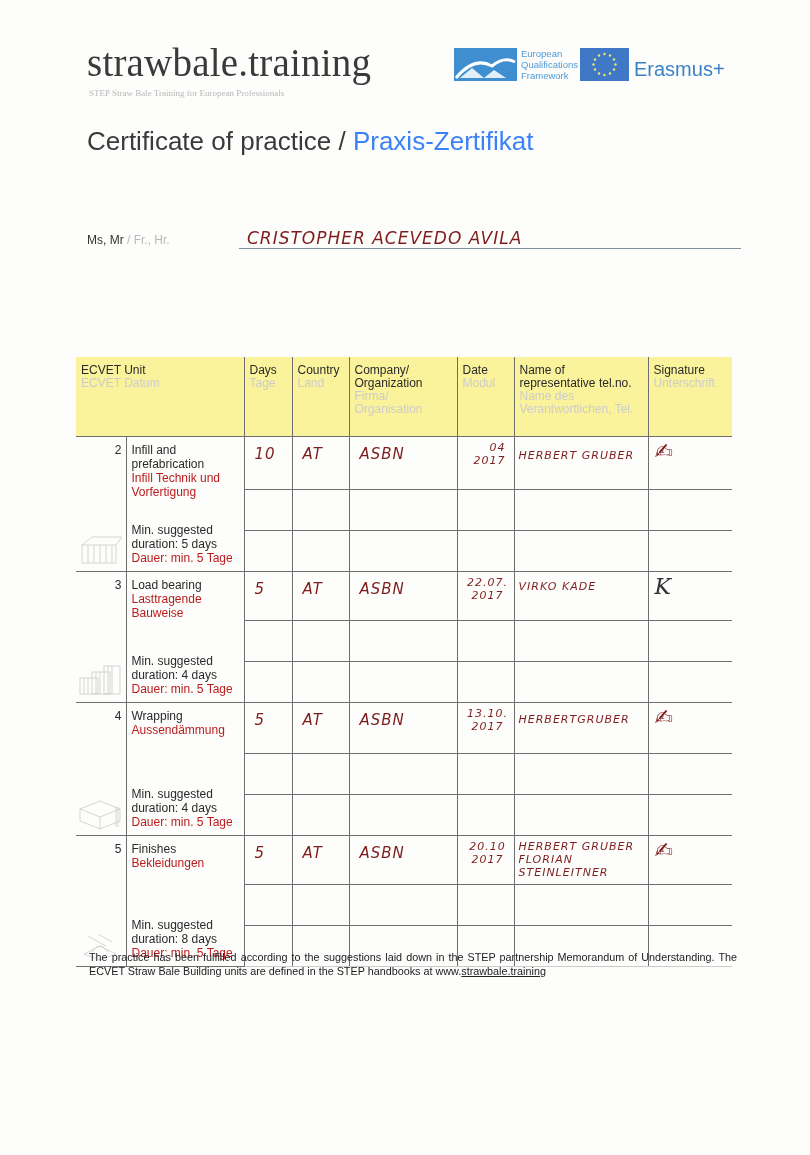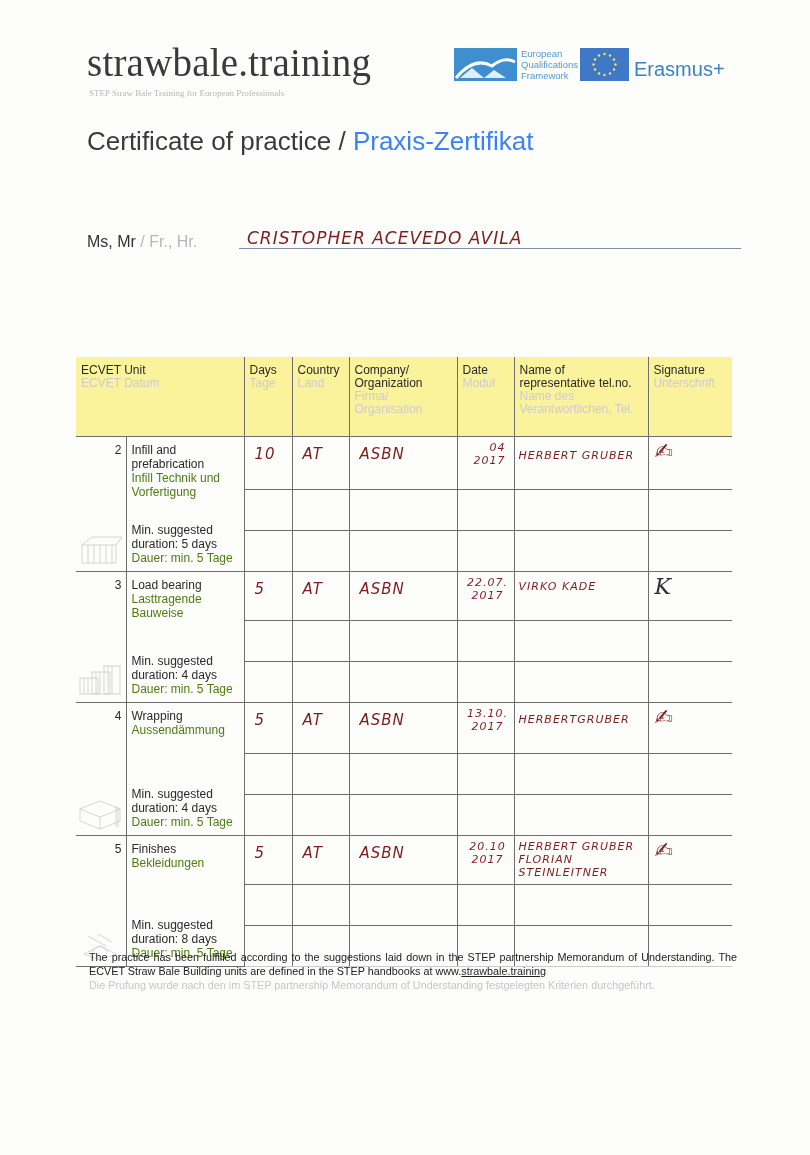--- a/index.html
+++ b/index.html
@@ -7,33 +7,33 @@
   .abs { position:absolute;margin-left:7px; }
   .brand { left:80px; top:40px; font-family:"Liberation Serif", serif; font-size:39px; color:#3a3a3a; letter-spacing:0.2px; }
   .brand-sub { left:82px; top:88px; font-family:"Liberation Serif", serif; font-size:9px; color:#b8b8b8; }
   .eqf-logo { left:447px; top:48px; width:110px; height:33px;padding-left:12px; }
   .eqf-box { position:absolute; left:0; top:0; width:63px; height:33px; background:#3f8fd0; overflow:hidden; }
   .eqf-text { position:absolute; left:67px; top:0; font-size:9.5px; line-height:11px; color:#4f9ad6; }
   .eu-flag { left:573px; top:48px; width:49px; height:33px; background:#3f78c6; }
   .erasmus { left:627px; top:58px; font-size:20px; color:#3b82c4; }
   .title { left:80px; top:126px; font-size:26px; color:#3a3a3a; }
   .title .de { color:#3b82f6; }
-  .name-label { left:80px; top:233px; font-size:16px; color:#333; }
+  .name-label { left:80px; top:233px; font-size:12px; color:#333; }
   .name-label .de { color:#b8b8b8; }
   .name-line { left:232px; top:248px; width:502px; height:1px; background:#7d8fa0; }
   .hand { font-family:"DejaVu Sans", sans-serif; color:#7f1d1d; font-style:italic; letter-spacing:1px; }
   .name-value { left:240px; top:228px; font-size:17px; }
 
   table.grid { position:absolute; left:76px; top:357px; width:656px; border-collapse:collapse; table-layout:fixed; }
   table.grid td, table.grid th { border:1px solid #6e6e6e; padding:0; vertical-align:top; font-weight:normal; text-align:left; }
   table.grid thead th { background:#fbf39b; height:72px; padding:7px 5px 0 5px; font-size:12px; line-height:13px; color:#2a2a2a; border-top:none; }
   table.grid thead th .de { color:#cccccc; display:block; }
   .unit-num { text-align:right !important; padding:6px 4px 0 0 !important; font-size:12px; }
   .unit-desc { padding:6px 4px 0 5px !important; font-size:12px; line-height:14px; }
-  .unit-desc .de { color:#4d7c0f; }
+  .unit-desc .de { color:#b91c1c; }
   .min { position:absolute; bottom:6px; left:5px; }
   .cell-pos { position:relative; }
   tr.r td { height:40px; }
   .hv { font-size:15px; padding:8px 0 0 10px !important; }
   .hv-sm { font-size:11px; line-height:13px; padding:4px 0 0 4px !important; }
   .icon-sketch { position:absolute; left:2px; bottom:4px; width:44px; height:36px; opacity:0.5; }
   .sig { font-size:22px; padding:2px 0 0 6px !important; }
 
   .foot { left:82px; top:950px; width:648px; font-size:10.8px; line-height:14px; color:#222; text-align:justify; }
   .foot .de { color:#c6c6c6; display:block; text-align:left; }
@@ -286,14 +286,13 @@
         <td style="border-bottom-color:#ccc"></td>
         <td style="border-bottom-color:#ccc"></td>
         <td style="border-bottom-color:#ccc"></td>
         <td style="border-right:none;border-bottom-color:#ccc"></td>
       </tr>
   </tbody>
 </table>
 
 <div class="abs foot">
   <span>The practice has been fulfilled according to the suggestions laid down in the STEP partnership Memorandum of Understanding. The ECVET Straw Bale Building units are defined in the STEP handbooks at www.</span><u>strawbale.training</u>
-  <span class="de">Die Prufung wurde nach den im STEP partnership Memorandum of Understanding festgelegten Kriterien durchgeführt.</span>
 </div>
 
 </body></html>

